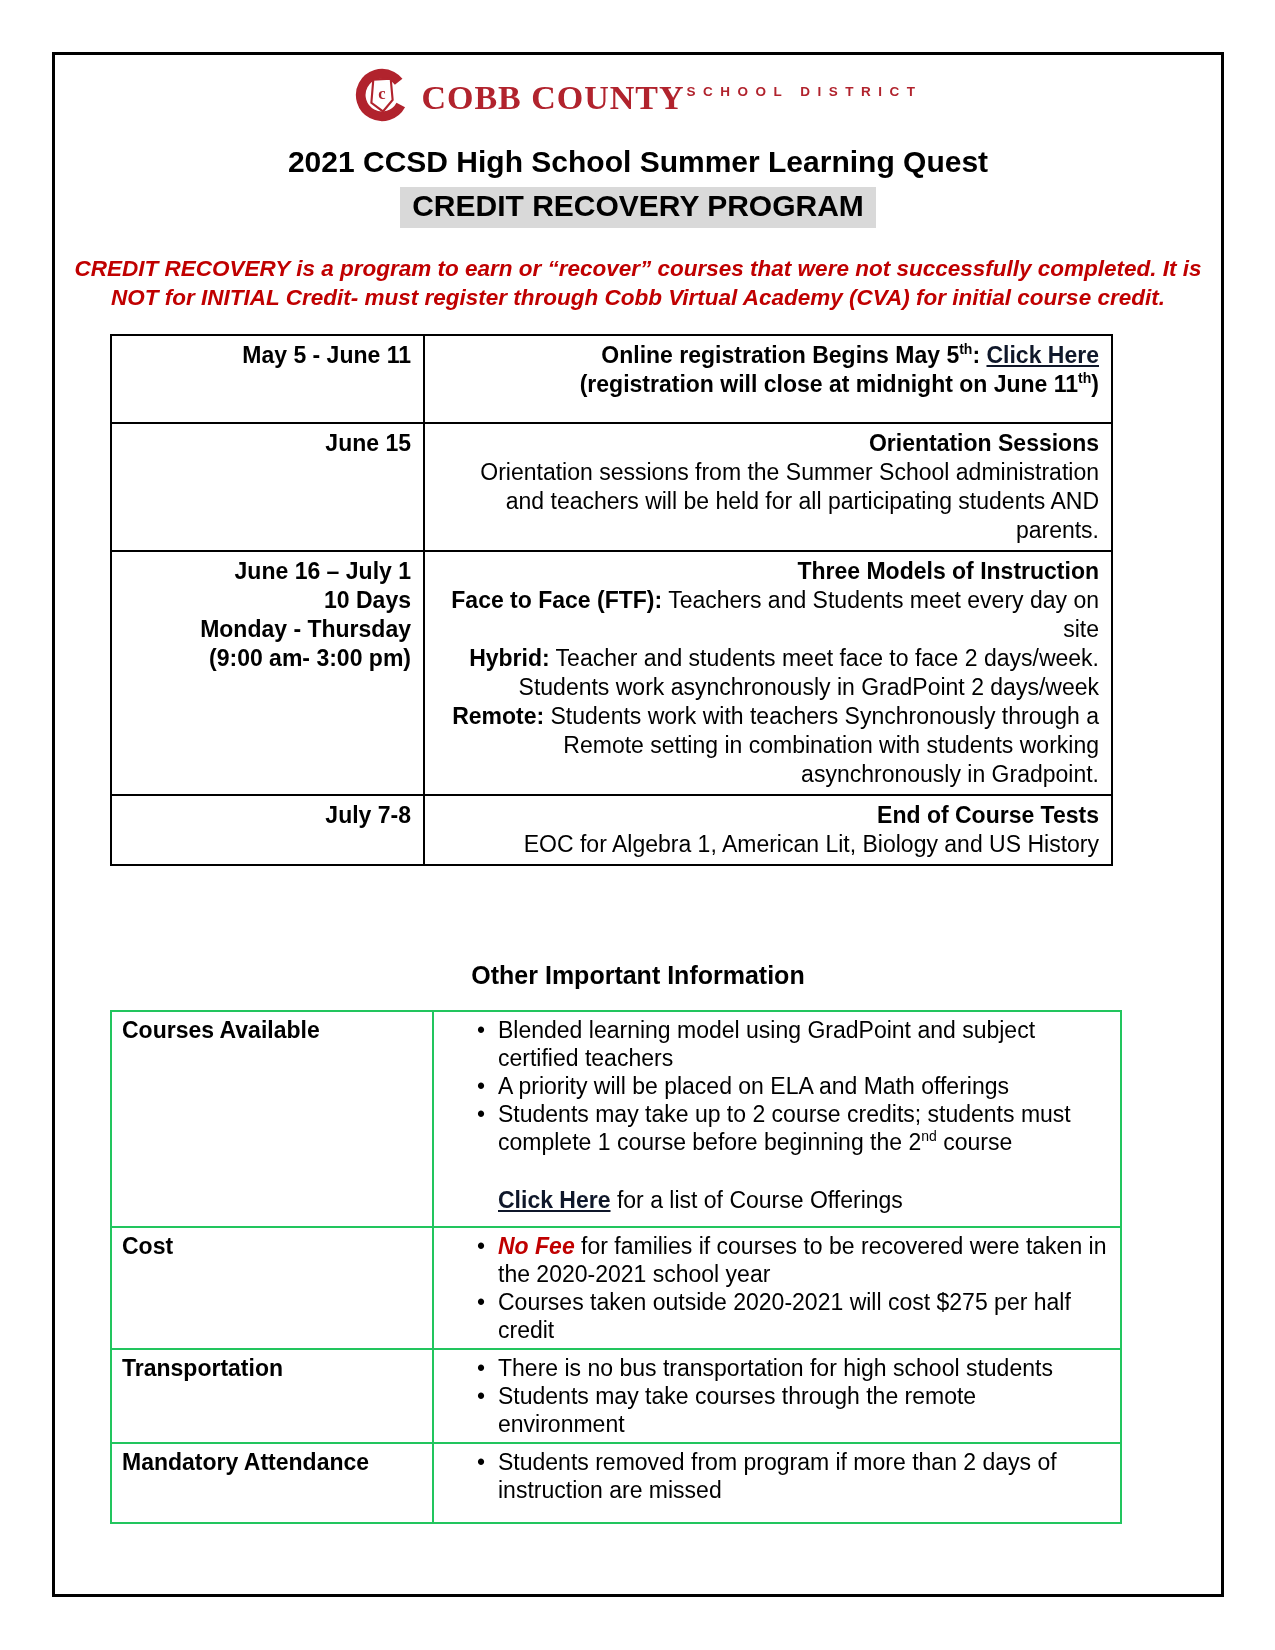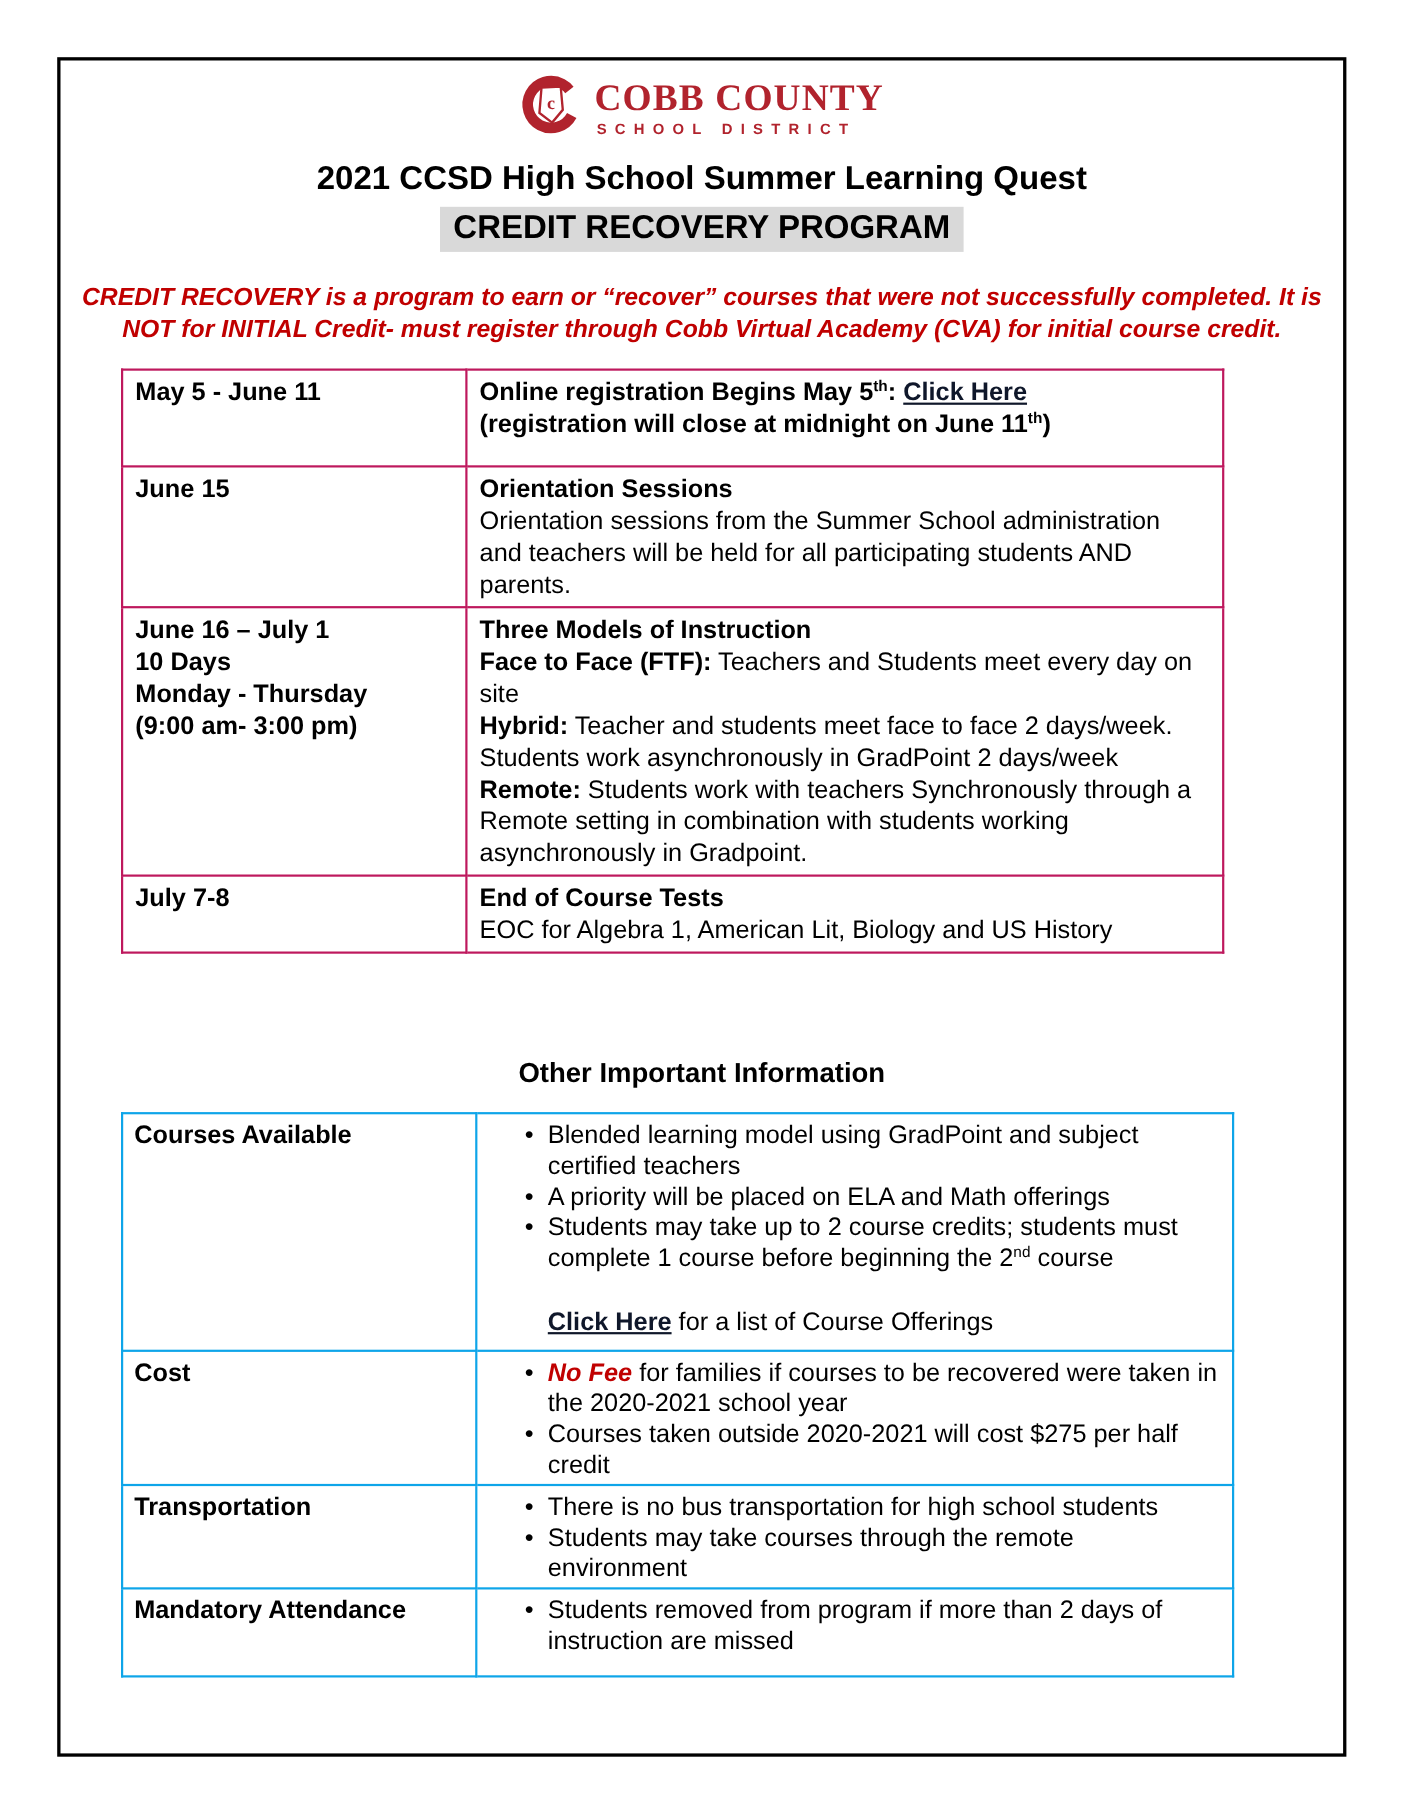--- a/index.html
+++ b/index.html
@@ -7,21 +7,21 @@
     width:1275px;height:1650px;position:relative;
     font-family:"Liberation Sans",sans-serif;color:#000;
     -webkit-font-smoothing:antialiased;
   }
   .sheet{
     position:absolute;left:52px;top:52px;width:1166px;height:1539px;
     border:3px solid #000;background:#fff;overflow:hidden;
   }
   
   .logo-row{display:flex;justify-content:center;align-items:center;margin-top:12px;gap:10px;}
-  .logo-text{display:flex;flex-direction:column;align-items:flex-start;line-height:1;}
+  .logo-text{display:flex;align-items:flex-start;line-height:1;}
   .logo-name{
     font-family:"Liberation Serif",serif;font-weight:bold;color:#B1232D;
     font-size:34px;letter-spacing:1px;
   }
   .logo-sub{
     font-family:"Liberation Sans",sans-serif;font-weight:bold;color:#B1232D;
     font-size:13.5px;letter-spacing:7.5px;margin-top:4px;margin-left:2px;
   }
   
   .title{margin-top:16px;text-align:center;font-weight:bold;font-size:30px;}
@@ -30,33 +30,33 @@
     display:inline-block;background:#D9D9D9;font-weight:bold;font-size:30px;
     padding:2px 12px 5px 12px;
   }
   .intro{
     margin-top:26px;text-align:center;color:#C00000;font-weight:bold;
     font-style:italic;font-size:22.5px;line-height:29px;
   }
   
   table{border-collapse:collapse;}
   .schedule{margin:22px 0 0 55px;width:1003px;font-size:23px;line-height:29px;}
-  .schedule td{border:2px solid #be185d;vertical-align:top;padding:5px 12px 5px 11px;}
+  .schedule td{border:2px solid #000000;vertical-align:top;padding:5px 12px 5px 11px;text-align:right;}
   .schedule td.c1{width:288px;font-weight:bold;}
   .schedule tr.r1 td{height:76px;}
   .schedule tr.r2 td{height:76px;}
   .schedule tr.r3 td{height:197px;}
   .schedule tr.r4 td{height:50px;}
   .b{font-weight:bold;}
   sup{font-size:14px;line-height:0;}
   a.link-blue{color:#0f172a;font-weight:bold;text-decoration:underline;cursor:pointer;}
   
   .other-heading{margin-top:95px;text-align:center;font-weight:bold;font-size:25px;}
   .info{margin:20px 0 0 55px;width:1012px;font-size:23px;line-height:28px;}
-  .info td{border:2px solid #0ea5e9;vertical-align:top;}
+  .info td{border:2px solid #22c55e;vertical-align:top;}
   .info td.c1{width:300px;font-weight:bold;padding:4px 10px;}
   .info td.c2{padding:4px 10px 4px 8px;}
   .info tr.courses td{height:206px;}
   .info tr.cost td{height:76px;}
   .info tr.transport td{height:50px;}
   .info tr.attend td{height:70px;}
   .info tr.sites td{height:26px;}
   .bullet{display:flex;}
   .bullet .dot{width:34px;margin-left:22px;text-align:center;flex:none;}
   .bullet .btext{flex:1;padding-right:2px;}

